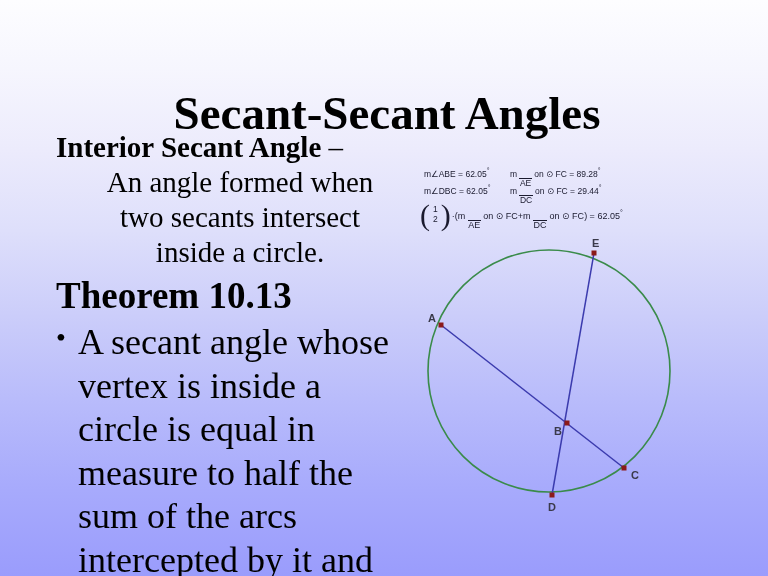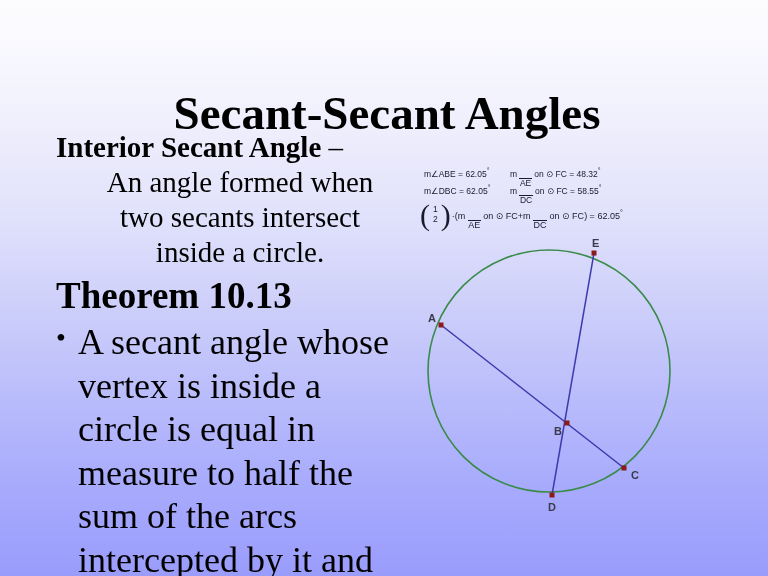--- a/index.html
+++ b/index.html
@@ -197,24 +197,24 @@
       <div class="meas-col-left">
         <div class="meas-line">
           <span>m∠ABE = </span><span>62.05</span><span class="deg">°</span>
         </div>
         <div class="meas-line">
           <span>m∠DBC = </span><span>62.05</span><span class="deg">°</span>
         </div>
       </div>
       <div class="meas-col-right">
         <div class="meas-line">
-          <span>m </span><span class="overarc">AE</span><span> on ⊙ FC = </span><span>48.32</span><span class="deg">°</span>
-        </div>
-        <div class="meas-line">
-          <span>m </span><span class="overarc">DC</span><span> on ⊙ FC = </span><span>58.55</span><span class="deg">°</span>
+          <span>m </span><span class="overarc">AE</span><span> on ⊙ FC = </span><span>89.28</span><span class="deg">°</span>
+        </div>
+        <div class="meas-line">
+          <span>m </span><span class="overarc">DC</span><span> on ⊙ FC = </span><span>29.44</span><span class="deg">°</span>
         </div>
       </div>
     </div>
   </div>
 
   <div id="formula">
     <span class="paren-big">(</span>
     <span class="frac">
       <span class="frac-num">1</span>
       <span class="frac-den">2</span>

